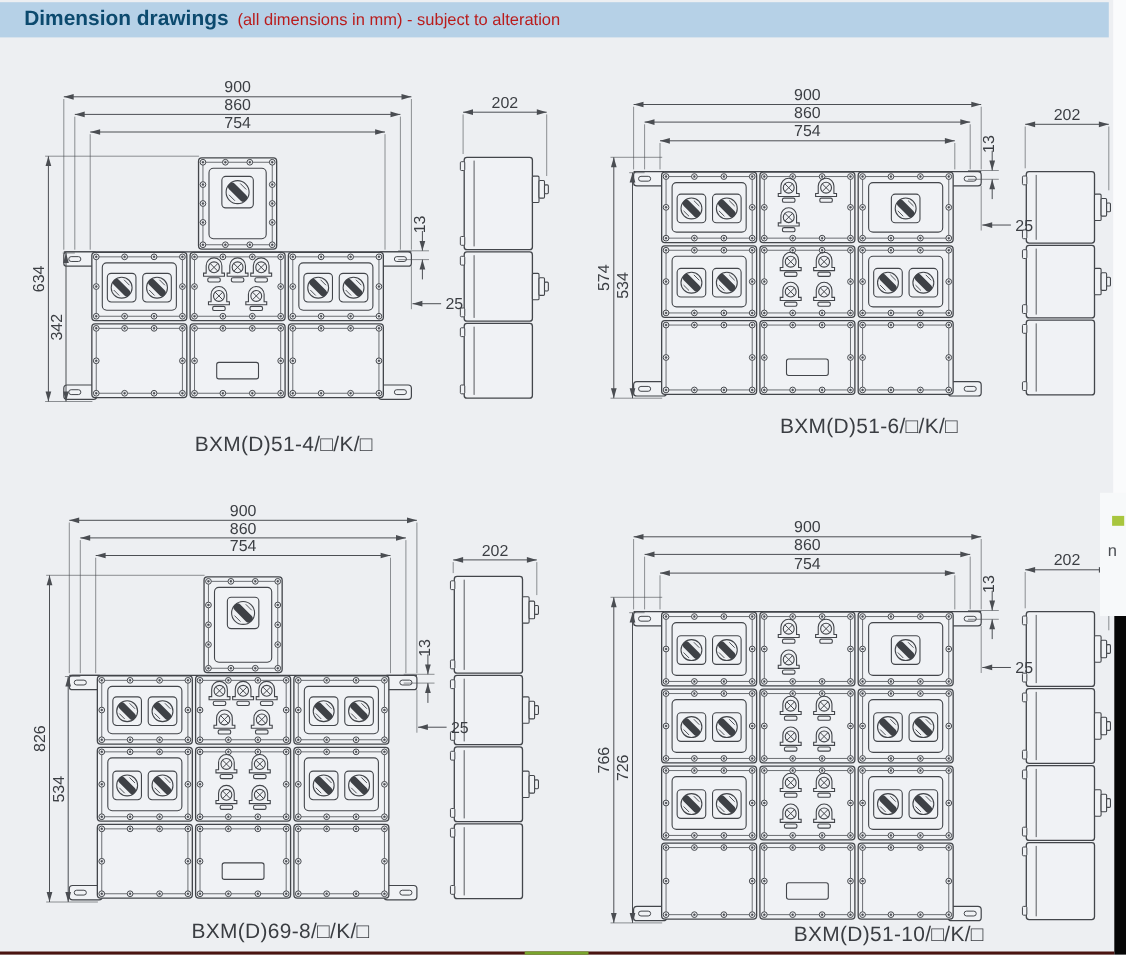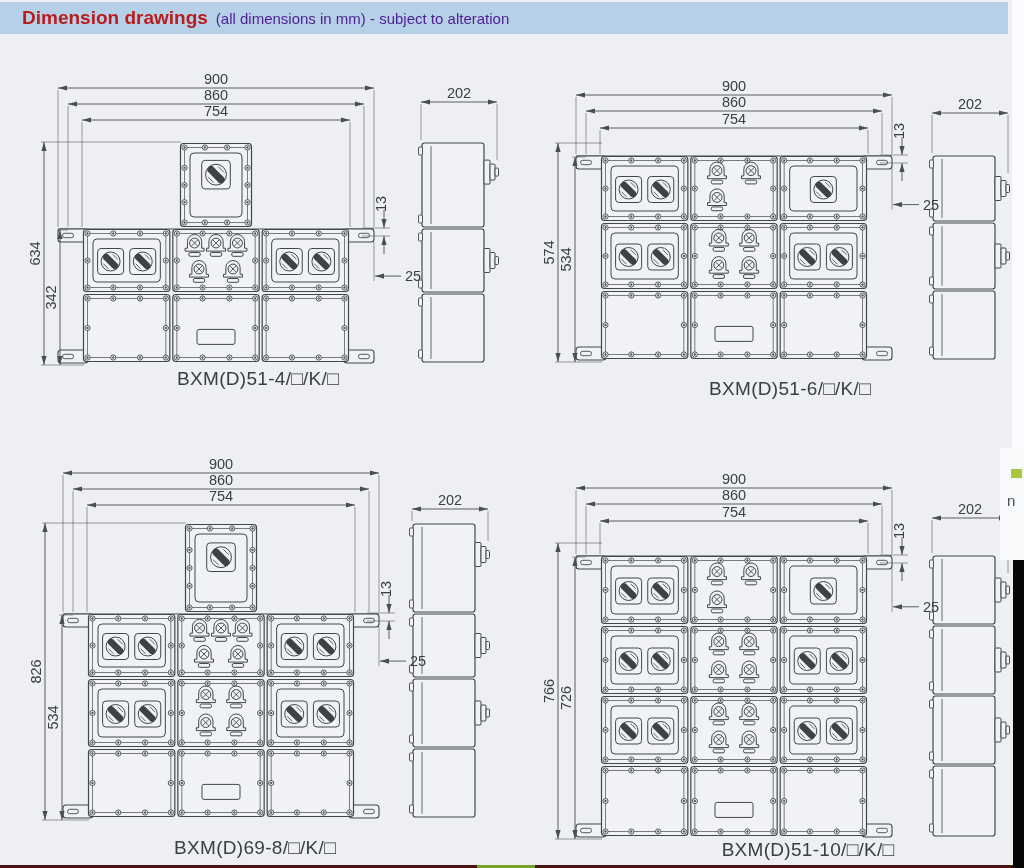--- a/index.html
+++ b/index.html
@@ -1,21 +1,21 @@
 <!DOCTYPE html>
 <html><head>
 <meta charset="utf-8">
 <style>
   html,body{margin:0;padding:0;}
   body{font-family:"Liberation Sans","DejaVu Sans",sans-serif;}
   .page{position:relative;width:1024px;height:868px;background:#edeff2;overflow:hidden;}
   .header{position:absolute;left:0;top:2px;width:1008px;height:32px;background:#b6d1e7;
           display:flex;align-items:baseline;gap:8px;padding:0 0 0 22px;box-sizing:border-box;}
-  .header .h-title{font-weight:bold;font-size:19px;color:#b91c1c;line-height:32px;}
-  .header .h-sub{font-size:15px;color:#4c1d95;}
+  .header .h-title{font-weight:bold;font-size:19px;color:#0c4a6e;line-height:32px;}
+  .header .h-sub{font-size:15px;color:#b91c1c;}
   .panel{position:absolute;}
   .panel svg{position:absolute;left:0;top:0;width:100%;height:100%;}
   .caption{position:absolute;text-align:center;font-size:19px;color:#3a3d42;letter-spacing:.3px;}
   svg text{font-family:"Liberation Sans","DejaVu Sans",sans-serif;}
   .edge-white{position:absolute;left:1012px;top:0;width:12px;height:560px;background:#fafbfc;}
   .edge-block{position:absolute;left:1000px;top:448px;width:24px;height:112px;background:#f7f9fa;}
   .edge-green{position:absolute;left:1011px;top:469px;width:11px;height:9px;background:#a8c63e;}
   .edge-n{position:absolute;left:1007px;top:492px;font-size:15px;color:#4a4d52;}
   .edge-black{position:absolute;left:1013px;top:560px;width:11px;height:308px;background:#060606;}
   .edge-bottom{position:absolute;left:0;top:865px;width:1013px;height:3px;background:#4a1410;}
@@ -334,21 +334,21 @@
           <path d="M0,0L-9,-2.6L-9,2.6Z" fill="#4a4d52" transform="translate(345,214.1) rotate(180)"></path>
           <text x="375" y="219.1" fill="#3b3e43" font-size="14.5" text-anchor="start">25</text>
           <line x1="391" y1="42" x2="391" y2="78" stroke="#4a4d52" stroke-width="0.55"></line>
           <line x1="467" y1="42" x2="467" y2="98" stroke="#4a4d52" stroke-width="0.55"></line>
           <line x1="391" y1="40" x2="467" y2="40" stroke="#4a4d52" stroke-width="0.9"></line>
           <path d="M0,0L-9,-2.6L-9,2.6Z" fill="#4a4d52" transform="translate(391,40) rotate(180)"></path>
           <path d="M0,0L-9,-2.6L-9,2.6Z" fill="#4a4d52" transform="translate(467,40) rotate(0)"></path>
           <text x="429" y="36" fill="#3b3e43" font-size="14.5" text-anchor="middle">202</text>
         </g>
       </svg>
-    <div class="caption" style="left:108px;top:306px;width:240px">BXM(D)51-4/□/K/□</div>
+    <div class="caption" style="left:108px;top:332px;width:240px">BXM(D)51-4/□/K/□</div>
   </div>
 
   <div class="panel" style="left:540px;top:62px;width:470px;height:350px">
     <svg id="svg1" viewBox="0 0 470 350">
         <g>
           <line x1="36" y1="94" x2="352" y2="94" stroke="#43464b" stroke-width="1.1"></line>
           <line x1="36" y1="106" x2="60" y2="106" stroke="#43464b" stroke-width="1.1"></line>
           <line x1="328" y1="106" x2="352" y2="106" stroke="#43464b" stroke-width="1.1"></line>
           <rect x="36" y="94" width="30" height="13" rx="3" fill="#f0f2f5" stroke="#43464b" stroke-width="1.1"></rect>
           <rect x="40.5" y="98.3" width="11" height="4.4" rx="2.2" fill="none" stroke="#43464b" stroke-width="0.9"></rect>

